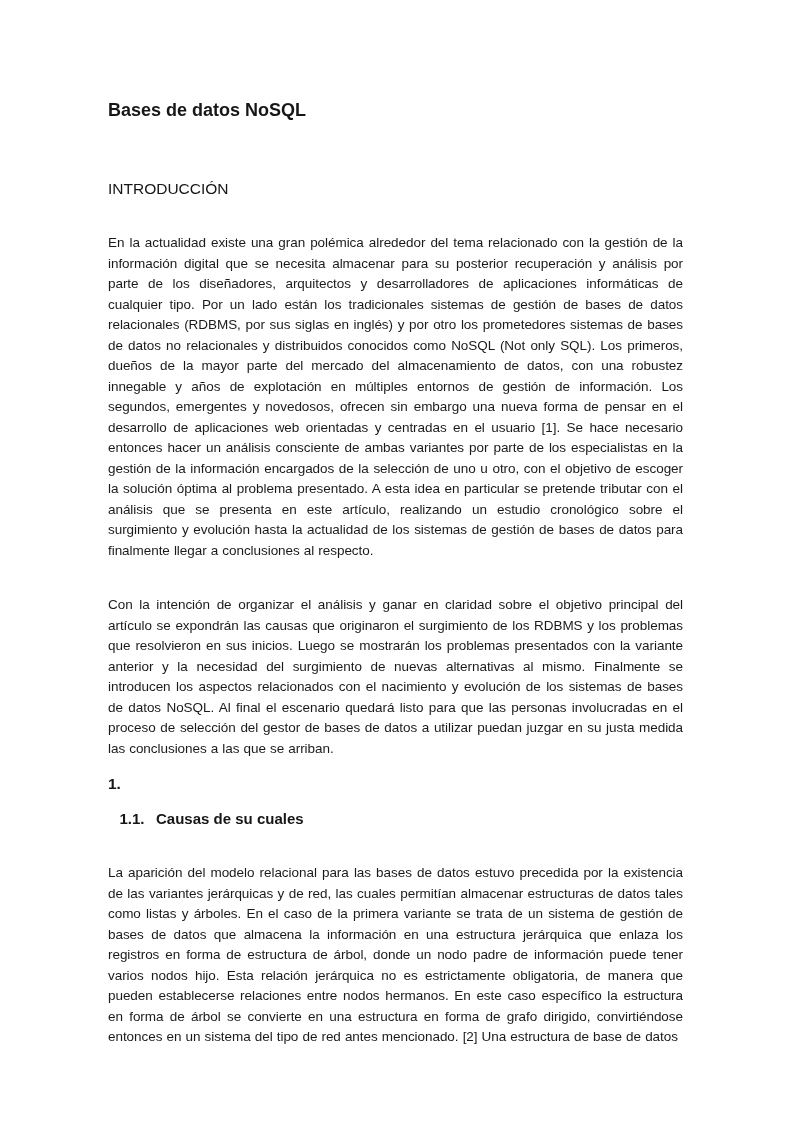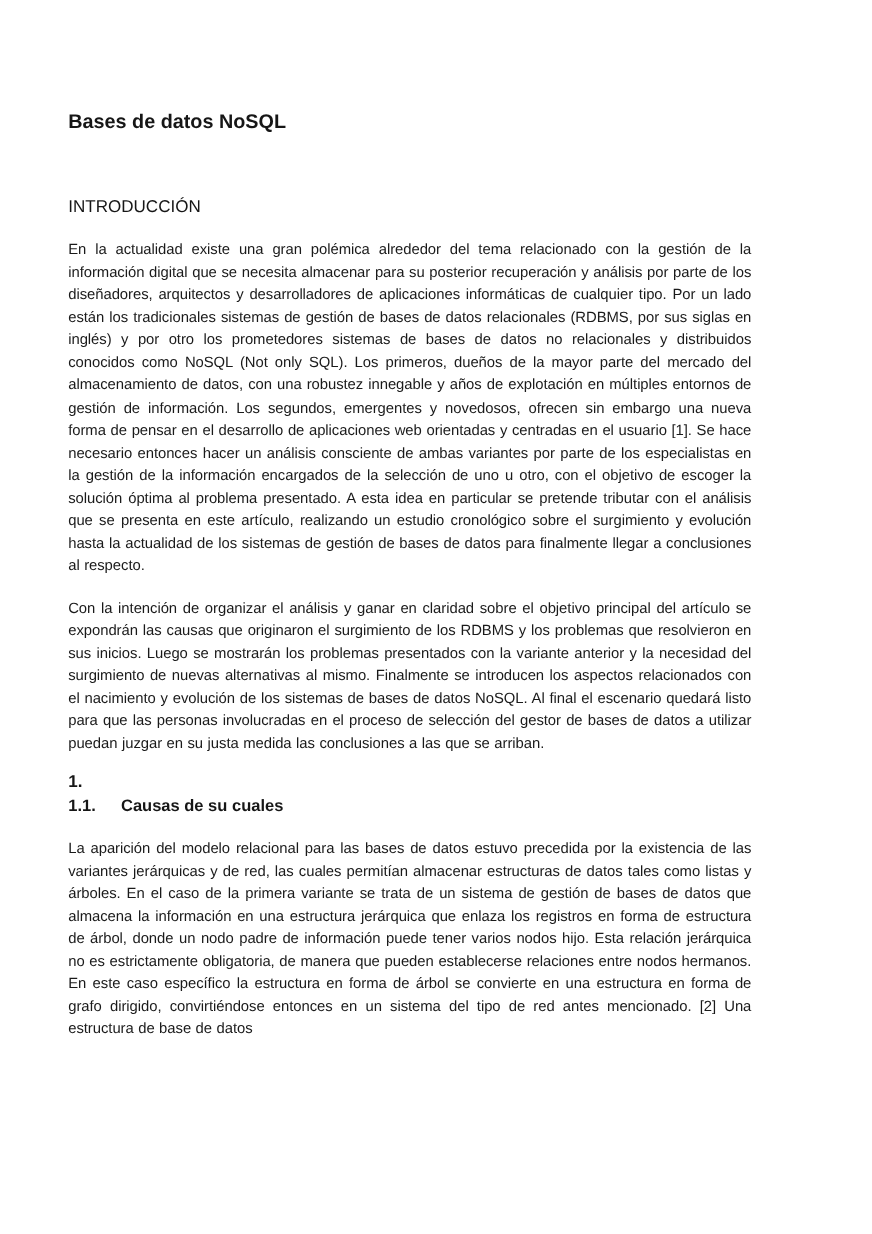--- a/index.html
+++ b/index.html
@@ -6,21 +6,21 @@
     margin: 0;
     padding: 0;
     background: #ffffff;
   }
   .page {
     position: relative;
     width: 793px;
     height: 1122px;
     background: #ffffff;
     box-sizing: border-box;
-    padding: 98px 110px 0 62px;
+    padding: 98px 110px 0 108px;
     overflow: hidden;
     font-family: "Liberation Sans", sans-serif;
     color: #1a1a1a;
   }
   .doc-title {
     font-size: 18px;
     font-weight: 700;
     line-height: 24px;
     margin: 0;
     color: #161616;
@@ -31,36 +31,37 @@
     line-height: 20px;
     margin: 57px 0 0 0;
     color: #161616;
   }
   p.body-text {
     font-size: 13.5px;
     line-height: 20.5px;
     letter-spacing: -0.05px;
     word-spacing: 0.4px;
     text-align: justify;
-    margin: 18px 0 0 0;
+    margin: 34px 0 0 0;
   }
   .h-num {
     display: flex;
     font-weight: 700;
     line-height: 20px;
     margin: 0;
     color: #161616;
   }
   .h-sec {
     font-size: 15.5px;
     margin-top: 15px;
   }
   .h-sub {
     font-size: 15px;
-    margin-top: 2px;
+    margin-top: 15px;
+    text-align: center;
   }
   .num-label {
     flex: none;
     width: 48px;
   }
 </style>
 </head>
 <body>
 
 <div class="page">

